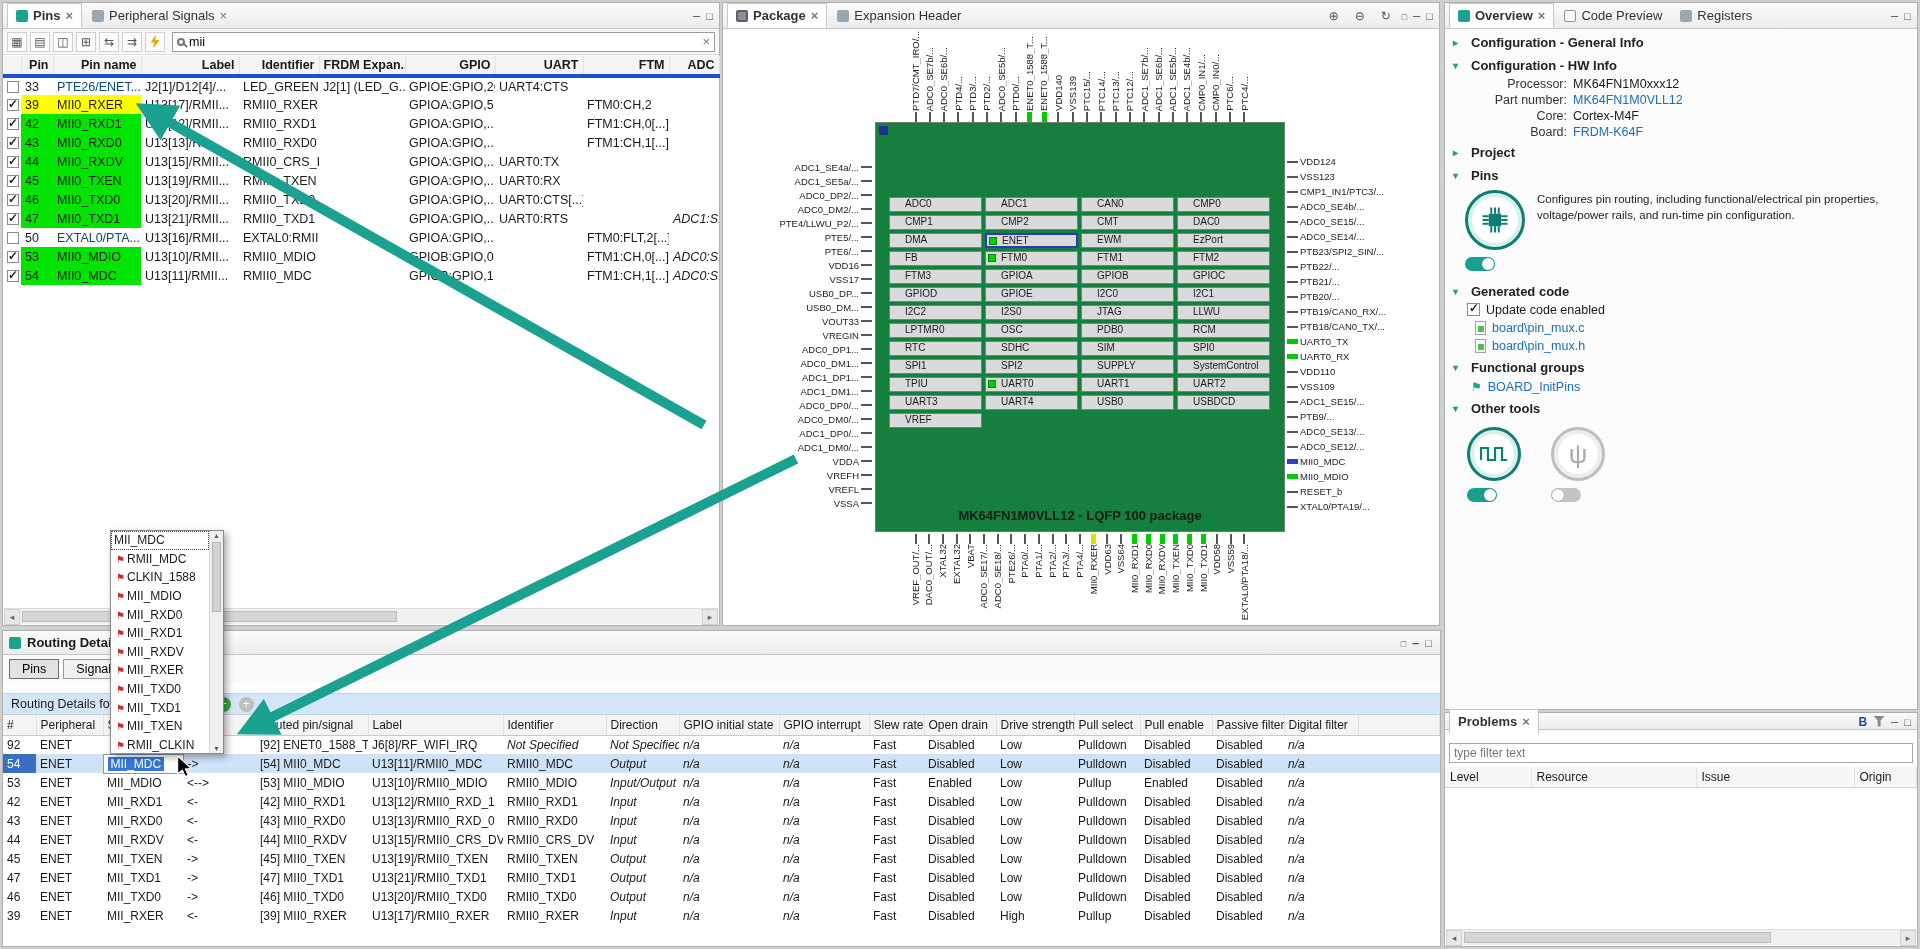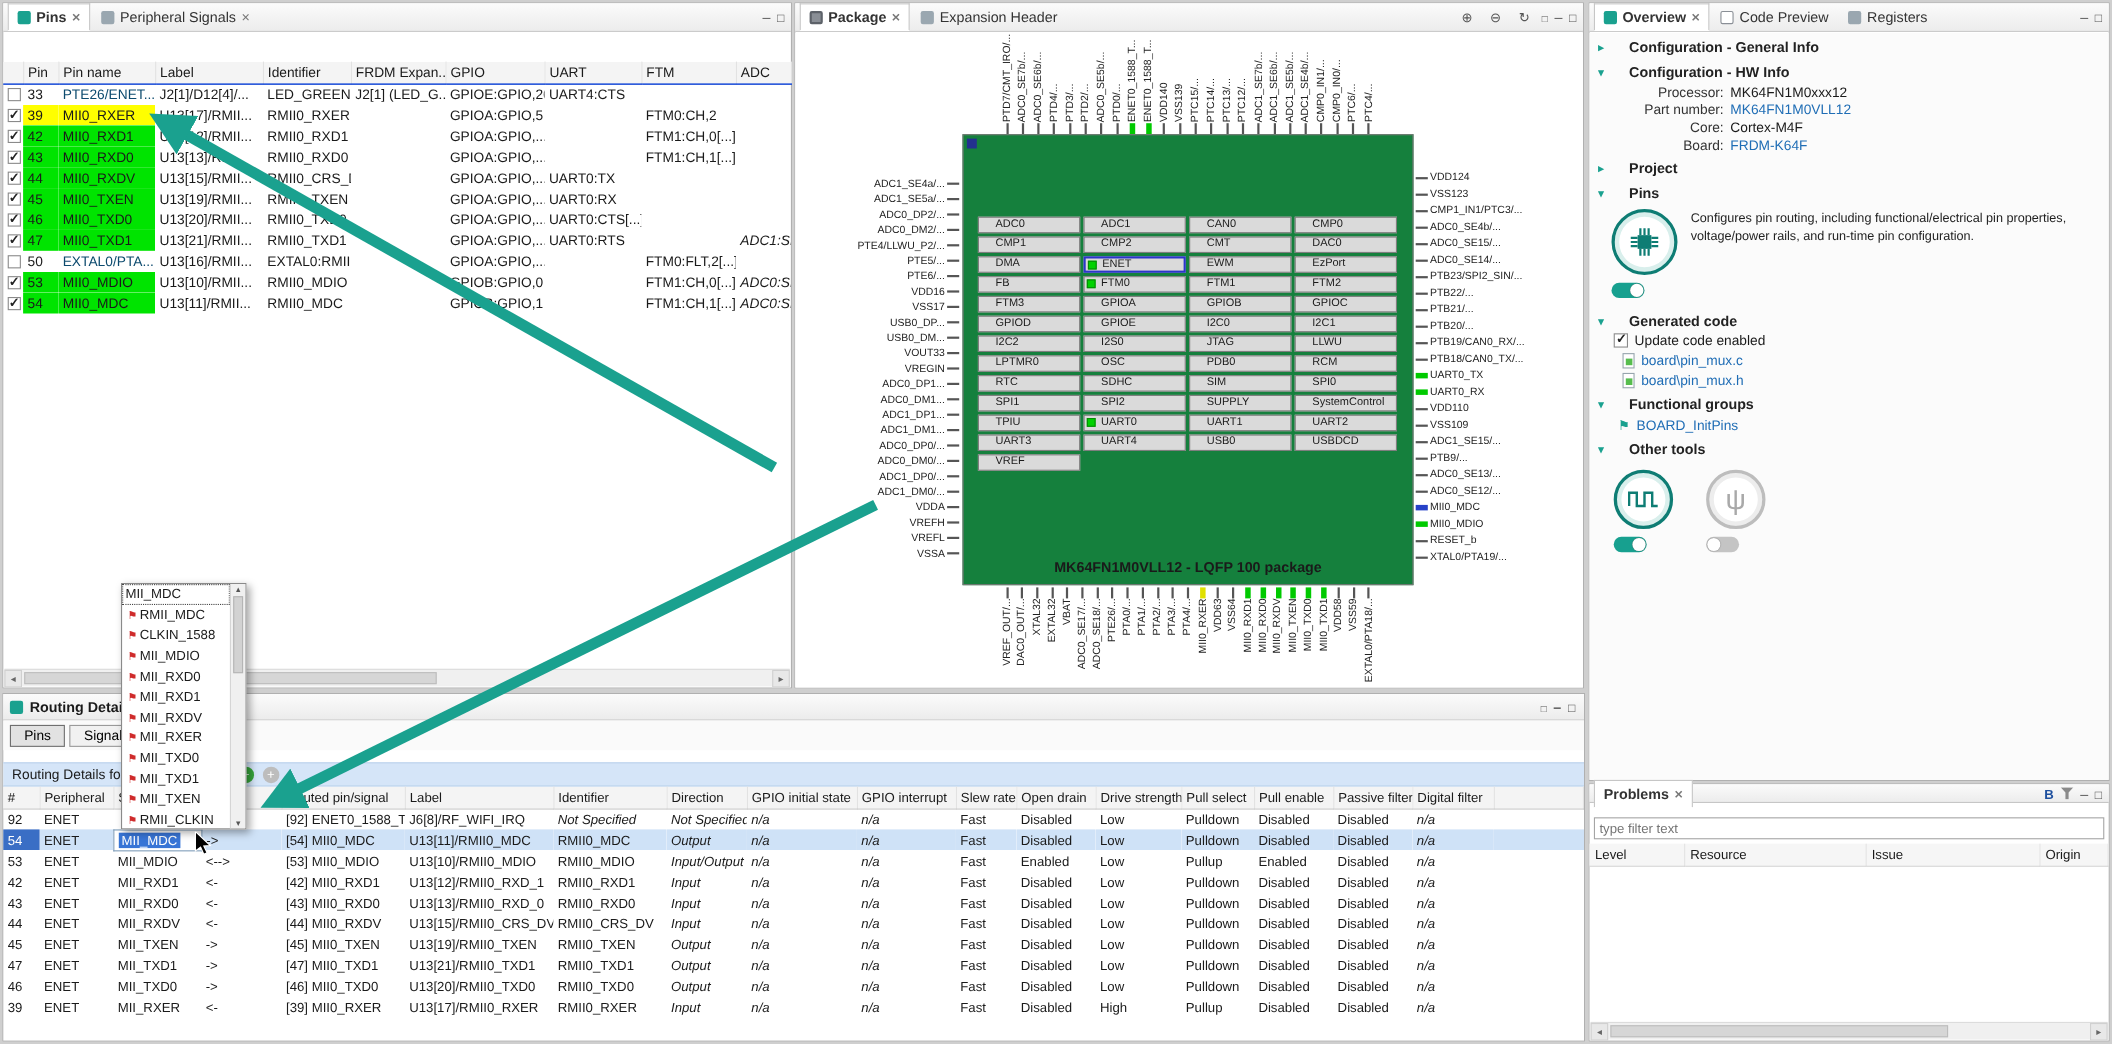--- a/index.html
+++ b/index.html
@@ -26,21 +26,21 @@
   .toolbar{height:26px;display:flex;align-items:center;gap:3px;padding:0 4px;border-bottom:1px solid #ddd;background:#f7f7f7}
   .tbico{width:20px;height:20px;border:1px solid #d0d0d0;background:#fcfcfc;display:flex;align-items:center;justify-content:center;font-size:12px;color:#555}
   .i-g1::before{content:"▦"}.i-g2::before{content:"▤"}.i-g3::before{content:"◫"}.i-g4::before{content:"⊞"}.i-g5::before{content:"⇆"}.i-g6::before{content:"⇉"}
   .bolt{width:9px;height:14px;background:#f0a500;clip-path:polygon(60% 0,0 58%,42% 58%,28% 100%,100% 40%,52% 40%)}
   .searchbox{flex:1;height:20px;border:1px solid #9c9c9c;background:#fff;display:flex;align-items:center;padding:0 4px;gap:4px;margin-left:4px}
   .mag{width:8px;height:8px;border:2px solid #777;border-radius:50%;position:relative;flex:none}
   .mag::after{content:"";position:absolute;width:6px;height:2px;background:#777;transform:rotate(45deg);right:-5px;bottom:-2px}
   .searchbox input{border:none;outline:none;flex:1;font:12.5px "Liberation Sans",sans-serif}
   table{border-collapse:collapse;table-layout:fixed}
   #pins-table{position:absolute;top:53px;left:0;width:716px;font-size:12.5px}
-  #pins-table th{height:20px;font-weight:normal;text-align:left;padding:0 4px;background:#f4f4f4;border-bottom:1px solid #1d4ed8;border-right:1px solid #e2e2e2;white-space:nowrap;overflow:hidden}
+  #pins-table th{height:20px;font-weight:bold;text-align:right;padding:0 4px;background:#f4f4f4;border-bottom:4px solid #1d4ed8;border-right:1px solid #e2e2e2;white-space:nowrap;overflow:hidden}
   #pins-table td{height:19px;padding:0 4px;white-space:nowrap;overflow:hidden}
   td.green{background:#00e400}
   td.yellow{background:#ffff00}
   td.dim{color:#0c4a6e}
   .ital{font-style:italic}
   .cb{width:12px;height:12px;border:1px solid #8a8a8a;background:#fff;display:inline-block;position:relative;vertical-align:middle}
   .cb.on::before{content:"✓";position:absolute;top:-3px;left:0;font-size:12px;color:#222;font-weight:bold}
   .hscroll{position:absolute;left:1px;right:1px;bottom:1px;height:16px;background:#f0f0f0;border-top:1px solid #dcdcdc;display:flex;align-items:center}
   .sbtn{width:16px;height:16px;display:flex;align-items:center;justify-content:center;font-size:9px;color:#666;background:#e8e8e8;border:1px solid #d0d0d0}
   .i-left::before{content:"◂"}.i-right::before{content:"▸"}
@@ -100,21 +100,21 @@
   .dd-item.cur{outline:1px dotted #444;outline-offset:-1px}
   .dd-flag{width:0;text-align:center;overflow:hidden}
   .dd-flag.flag{width:13px}
   .dd-flag.flag::before{content:"⚑";color:#cf2b2b;font-size:10px}
   .dd-sb{width:14px;background:#f0f0f0;border-left:1px solid #d5d5d5;display:flex;flex-direction:column;align-items:center;font-size:8px;color:#555}
   .i-up::before{content:"▴"}.i-down::before{content:"▾"}
   .dd-sb .track{flex:1;width:100%;position:relative}
   .dd-sb .thumb{position:absolute;top:2px;left:2px;right:2px;height:70px;background:#d2d2d2;border:1px solid #b5b5b5}
   
   .ov-body{position:absolute;inset:27px 0 0 0;background:#fbfbfb;overflow:hidden}
-  .sec{display:flex;align-items:center;gap:18px;padding:5px 8px 3px;font-weight:bold;color:#222}
+  .sec{display:flex;align-items:center;gap:8px;padding:5px 8px 3px;font-weight:bold;color:#222}
   .chev{color:#1aa18f;font-size:10px;width:10px;flex:none}
   .chev-o::before{content:"▾"}.chev-c::before{content:"▸"}
   .kv{display:flex;padding:1px 0;font-size:12.5px}
   .kv .k{width:122px;text-align:right;margin-right:6px;color:#333;flex:none}
   .lnk{color:#1f6db5}
   .pins-sec{display:flex;gap:12px;padding:4px 12px 8px 20px}
   .iconcol{display:flex;flex-direction:column;align-items:flex-start;flex:none}
   .bigicon{width:60px;height:60px;border-radius:50%;border:3px solid #0e7d74;box-shadow:inset 0 0 0 4px #d9efec;background:#fff;display:flex;align-items:center;justify-content:center}
   .bigicon.graycase{border-color:#bdbdbd;box-shadow:inset 0 0 0 4px #ededed}
   .pins-desc{font-size:11.5px;line-height:1.35;color:#222;padding-top:2px}
@@ -155,20 +155,36 @@
         <span class="i-close"></span>
       </div>
       <div class="vtab">
         <span class="tico gray"></span>
         <span>Peripheral Signals</span>
         <span class="i-close"></span>
       </div>
       <div class="winbtns">
         <span class="i-min"></span>
         <span class="i-max"></span>
+      </div>
+    </div>
+    <div class="toolbar">
+      <span class="tbico i-g1"></span>
+      <span class="tbico i-g2"></span>
+      <span class="tbico i-g3"></span>
+      <span class="tbico i-g4"></span>
+      <span class="tbico i-g5"></span>
+      <span class="tbico i-g6"></span>
+      <span class="tbico">
+          <span class="bolt"></span>
+        </span>
+      <div class="searchbox">
+        <span class="mag"></span>
+        <input value="mii" style="">
+        <span class="i-close"></span>
       </div>
     </div>
     <table id="pins-table">
       <colgroup>
         <col style="width:18px">
           <col style="width:32px">
           <col style="width:88px">
           <col style="width:98px">
           <col style="width:80px">
         <col style="width:86px">

